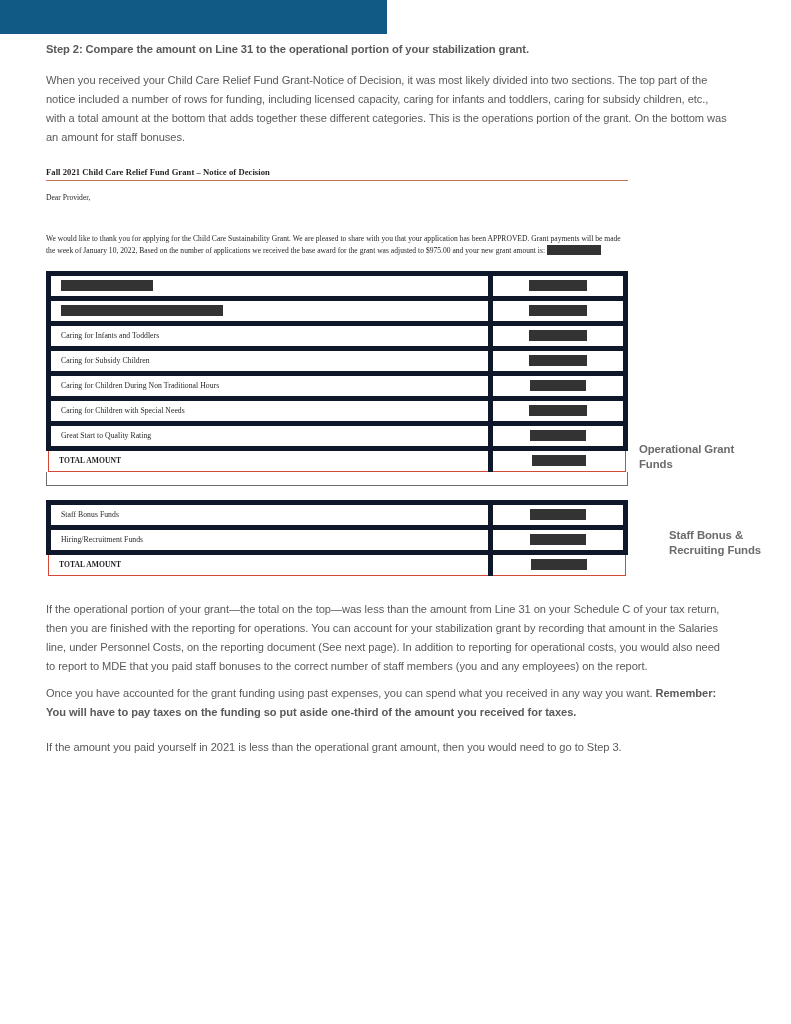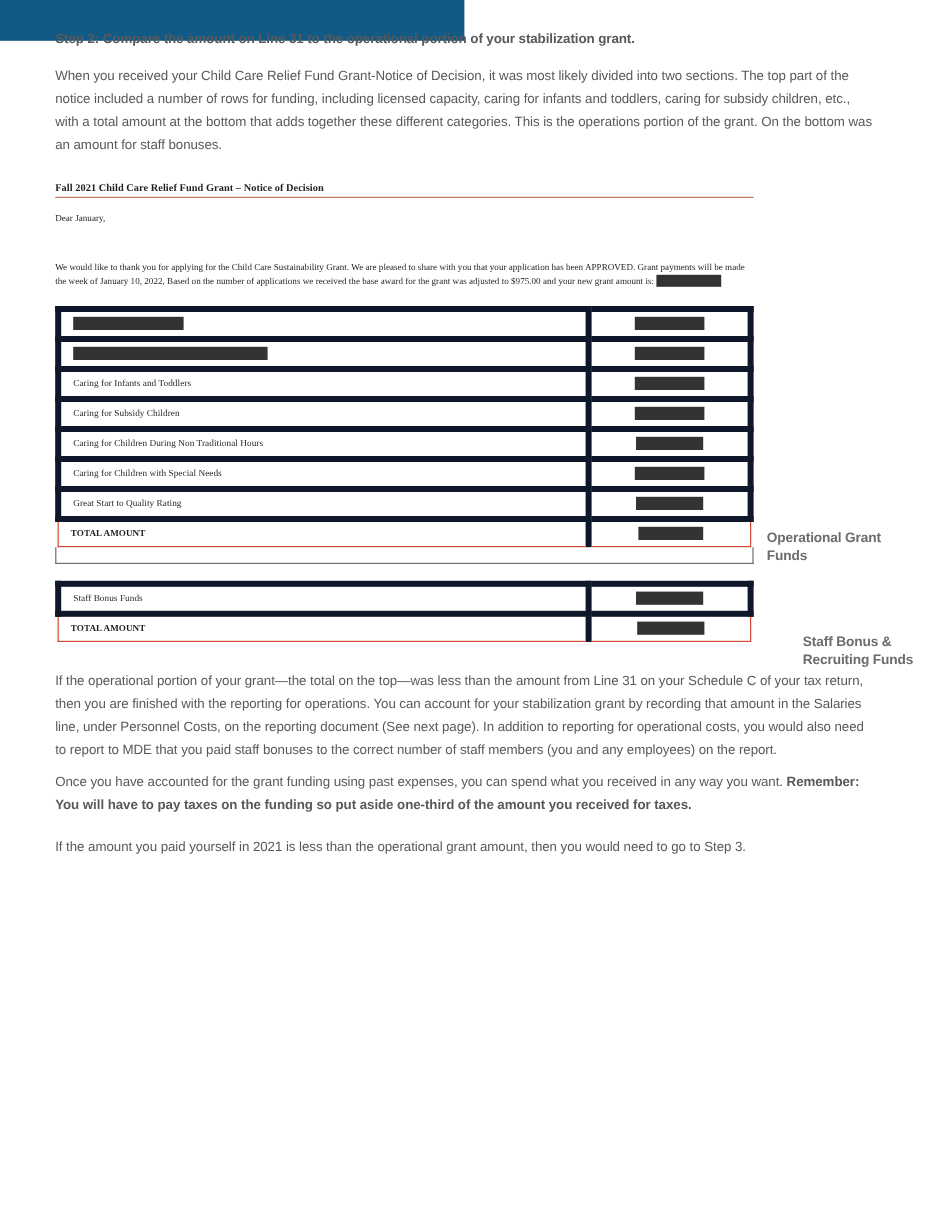--- a/index.html
+++ b/index.html
@@ -22,21 +22,21 @@
     top: 0;
     width: 387px;
     height: 34px;
     background: #115a85;
   }
 
   
   #content {
     position: absolute;
     left: 46px;
-    top: 26px;
+    top: 42px;
     width: 682px;
   }
 
   .step-heading {
     font-size: 11.2px;
     font-weight: bold;
     color: #58595b;
     letter-spacing: -0.1px;
     margin: 0 0 14px 0;
     line-height: 1.3;
@@ -158,21 +158,21 @@
 <div id="content">
 
   <div class="step-heading">Step 2: Compare the amount on Line 31 to the operational portion of your stabilization grant.</div>
 
   <div class="body-para">When you received your Child Care Relief Fund Grant-Notice of Decision, it was most likely divided into two sections. The top part of the notice included a number of rows for funding, including licensed capacity, caring for infants and toddlers, caring for subsidy children, etc., with a total amount at the bottom that adds together these different categories. This is the operations portion of the grant. On the bottom was an amount for staff bonuses.</div>
 
   <div id="notice">
 
     <div class="notice-title">Fall 2021 Child Care Relief Fund Grant – Notice of Decision</div>
 
-    <div class="notice-salutation">Dear January,</div>
+    <div class="notice-salutation">Dear Provider,</div>
 
     <div class="notice-para"><span>We would like to thank you for applying for the Child Care Sustainability Grant. We are pleased to share with you that your application has been APPROVED. Grant payments will be made the week of January 10, 2022, Based on the number of applications we received the base award for the grant was adjusted to $975.00 and your new grant amount is:</span><span class="inline-redact"></span></div>
 
     <div class="table-wrap">
       <table class="grant-table" id="operational-table">
         <tbody>
             <tr>
               <td><span class="bar" style="width: 92px;"></span></td>
               <td class="amount-cell"><span class="bar cell-bar" style="width: 58px;"></span></td>
             </tr>
@@ -208,20 +208,24 @@
       </table>
 
       <div class="spacer-block"></div>
 
       <table class="grant-table" id="bonus-table">
         <tbody>
             <tr>
               <td>Staff Bonus Funds</td>
               <td class="amount-cell"><span class="bar cell-bar" style="width: 56px;"></span></td>
             </tr>
+            <tr>
+              <td>Hiring/Recruitment Funds</td>
+              <td class="amount-cell"><span class="bar cell-bar" style="width: 56px;"></span></td>
+            </tr>
             <tr class="total-row">
               <td>TOTAL AMOUNT</td>
               <td class="amount-cell"><span class="bar cell-bar" style="width: 56px;"></span></td>
             </tr>
           </tbody>
       </table>
     </div>
 
   </div>
 

